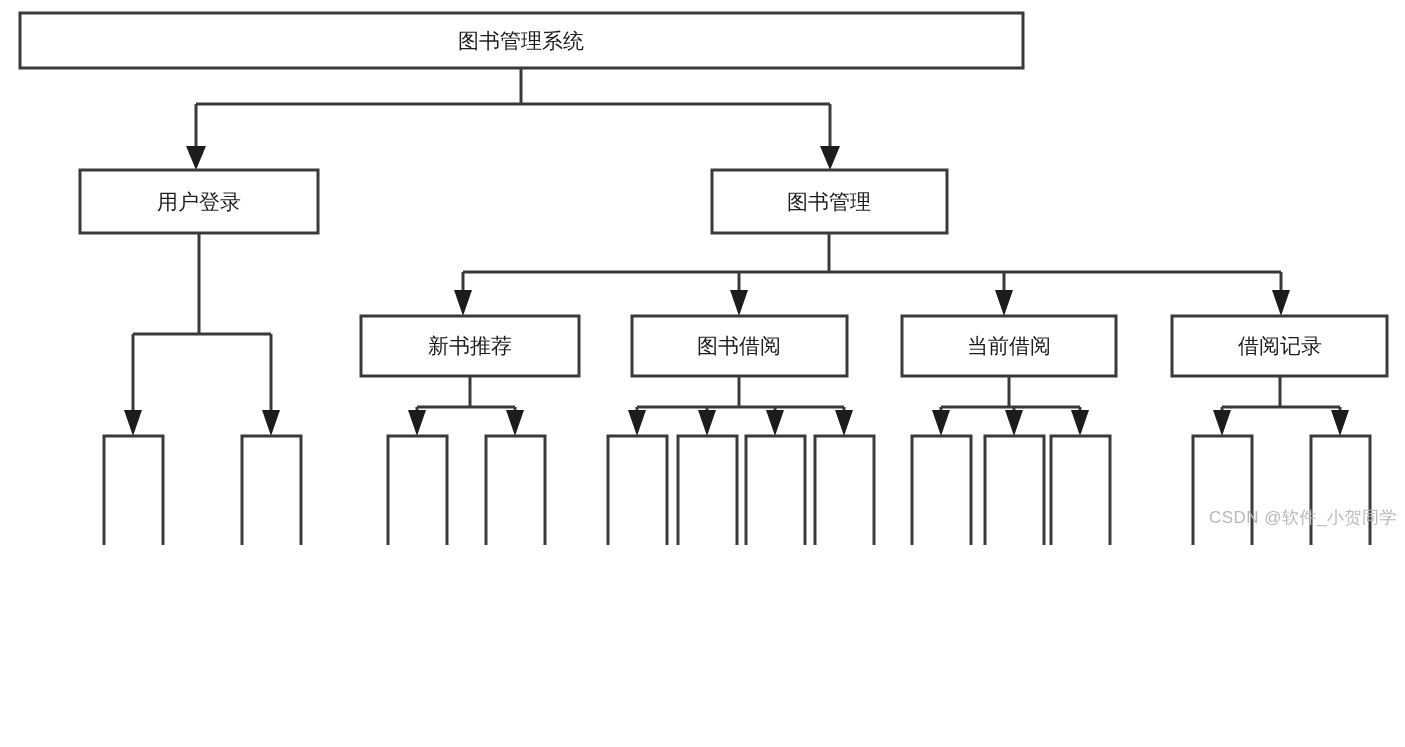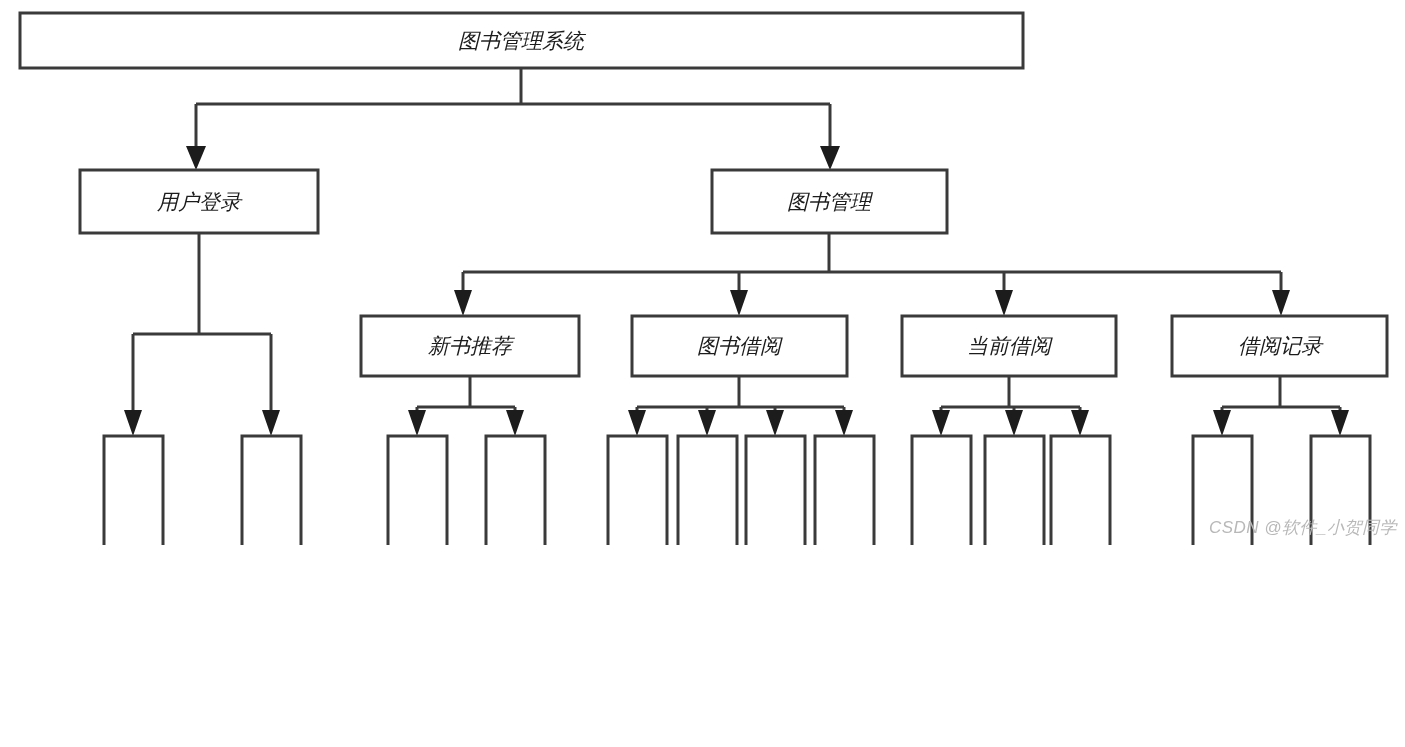--- a/index.html
+++ b/index.html
@@ -9,21 +9,20 @@
   }
   body {
     font-family: "Liberation Sans", "DejaVu Sans", sans-serif;
   }
   #canvas {
     position: relative;
     width: 1405px;
     height: 545px;
     background: #ffffff;
     overflow: hidden;
-    font-style: italic;
   }
   svg.diagram {
     position: absolute;
     left: 0;
     top: 0;
     width: 1405px;
     height: 747px;
   }
   .node-box {
     fill: #ffffff;
@@ -57,21 +56,21 @@
     line-height: 1;
     display: flex;
     align-items: center;
     justify-content: center;
     white-space: nowrap;
     pointer-events: none;
   }
   .watermark {
     position: absolute;
     right: 8px;
-    bottom: 6px;
+    bottom: 16px;
     font-family: "Liberation Sans", "DejaVu Sans", sans-serif;
     font-size: 17px;
     color: #b8b8b8;
     letter-spacing: 0.5px;
     white-space: nowrap;
   }
 </style>
 </head>
 <body>
 

